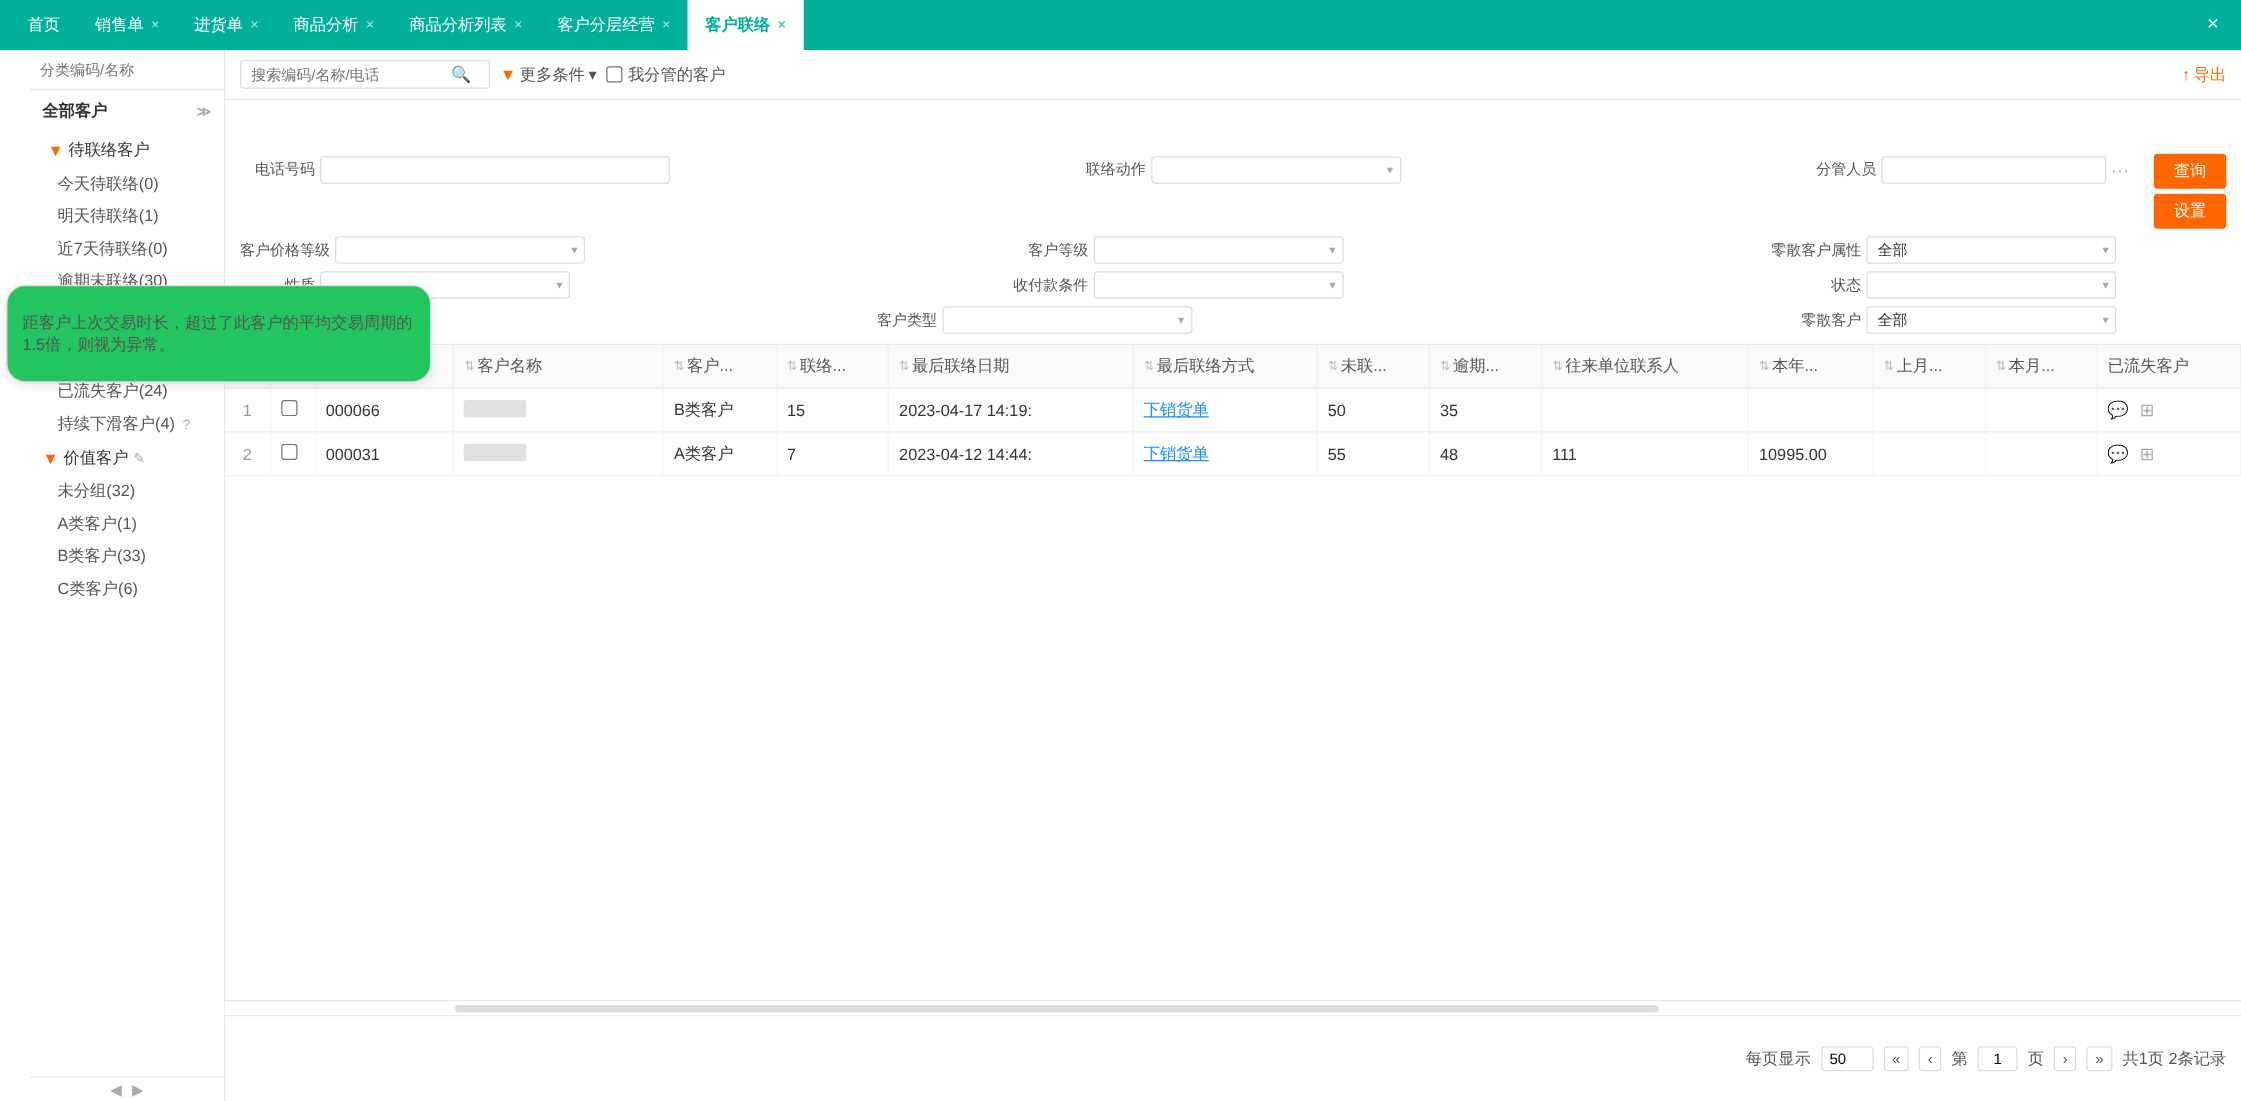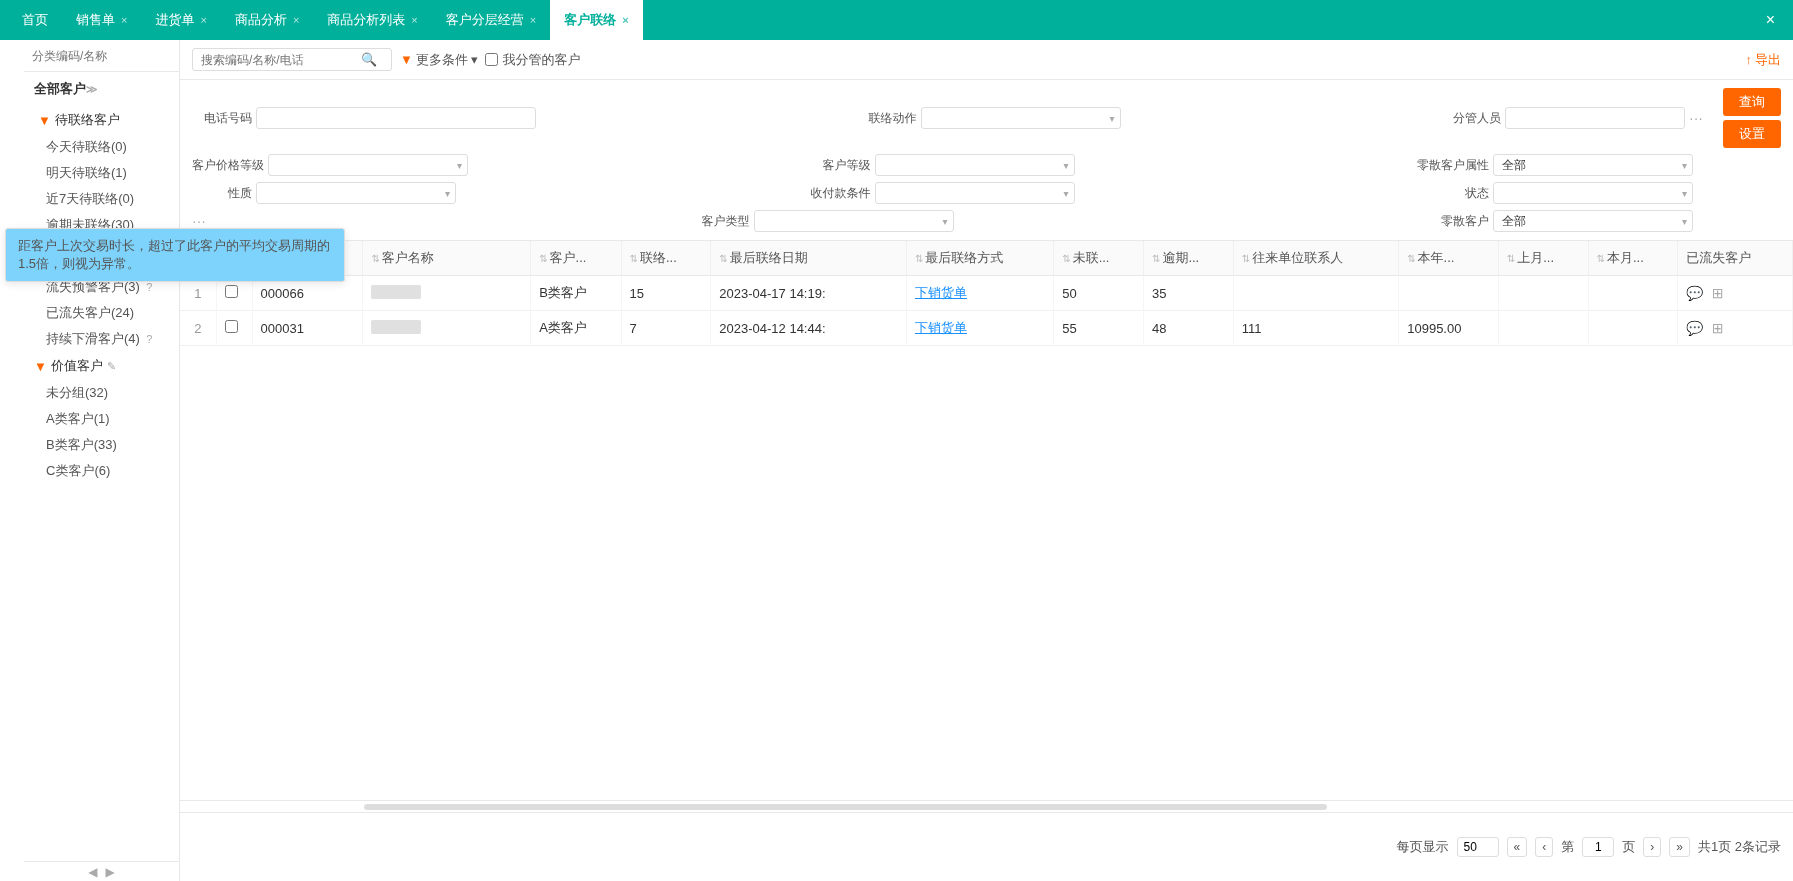--- a/index.html
+++ b/index.html
@@ -75,20 +75,21 @@
     }
     .sidebar-search .search-icon { color: #aaa; font-size: 13px; }
 
     .sidebar-section-title {
       padding: 8px 10px;
       font-weight: bold;
       font-size: 13px;
       color: #333;
       display: flex;
       align-items: center;
+      justify-content: space-between;
     }
     .sidebar-section-title .collapse-icon { color: #aaa; font-size: 11px; cursor: pointer; }
 
     .sidebar-group-title {
       padding: 5px 10px 5px 14px;
       color: #333;
       font-size: 12px;
       cursor: pointer;
       display: flex;
       align-items: center;
@@ -257,24 +258,24 @@
       border-radius: 3px;
       padding: 5px 16px;
       font-size: 13px;
       cursor: pointer;
       white-space: nowrap;
     }
 
     
     .tooltip-box {
       position: absolute;
-      background: #7dd3fc;
+      background: #22c55e;
       border: 1px solid #ddd;
-      border-radius: 3px;
-      padding: 8px 12px;
+      border-radius: 15px;
+      padding: 20px 12px;
       font-size: 12px;
       color: #555;
       box-shadow: 0 2px 8px rgba(0,0,0,0.1);
       z-index: 100;
       max-width: 340px;
       top: 228px;
       left: 5px;
     }
 
     
@@ -548,21 +549,21 @@
             <select class="filter-select" style="width:200px;"></select>
             <span class="chevron">▾</span>
           </div>
         </div>
         <div style="flex:1;"></div>
         <div class="filter-item">
           <span class="filter-label">分管人员</span>
           <input class="filter-input" style="width: 180px;">
           <span class="filter-dots">···</span>
         </div>
-        <div style="margin-left:12px;display:flex;flex-direction:column;gap:4px;">
+        <div style="margin-left:12px;display:flex;flex-direction:column;gap:4px;margin-top:35px;">
           <button class="query-btn">查询</button>
           <button class="settings-btn">设置</button>
         </div>
       </div>
 
       <div class="filter-row">
         <div class="filter-item">
           <span class="filter-label">客户价格等级</span>
           <div class="filter-select-wrap">
             <select class="filter-select" style="width:200px;"></select>

